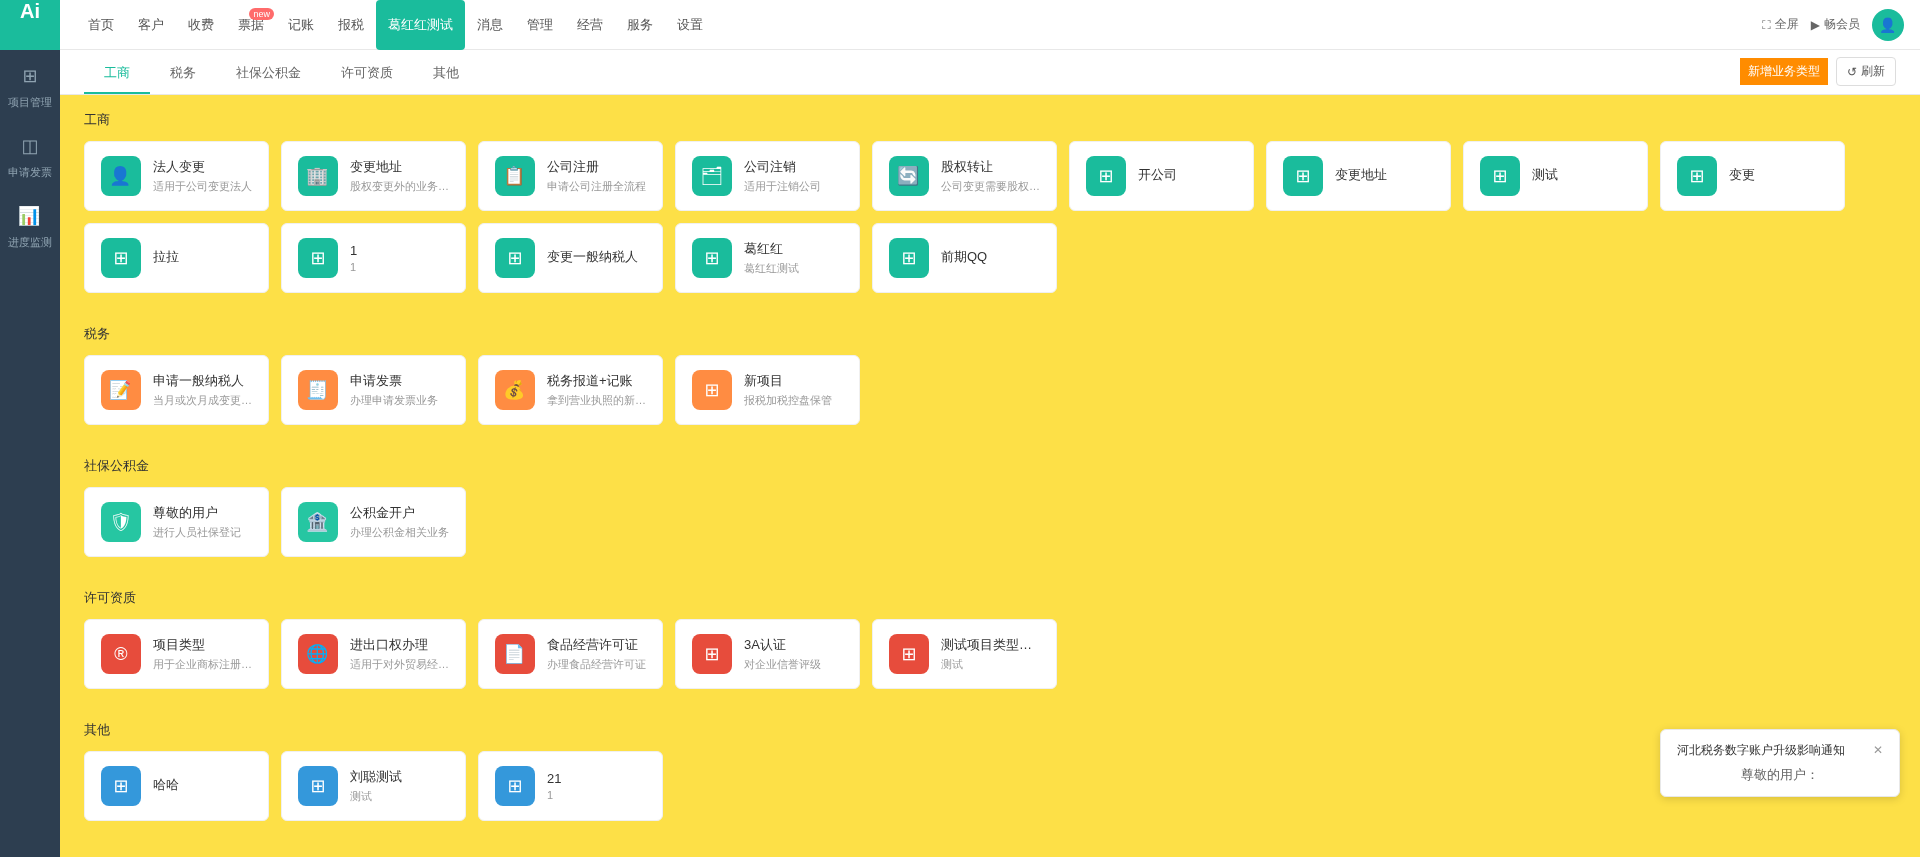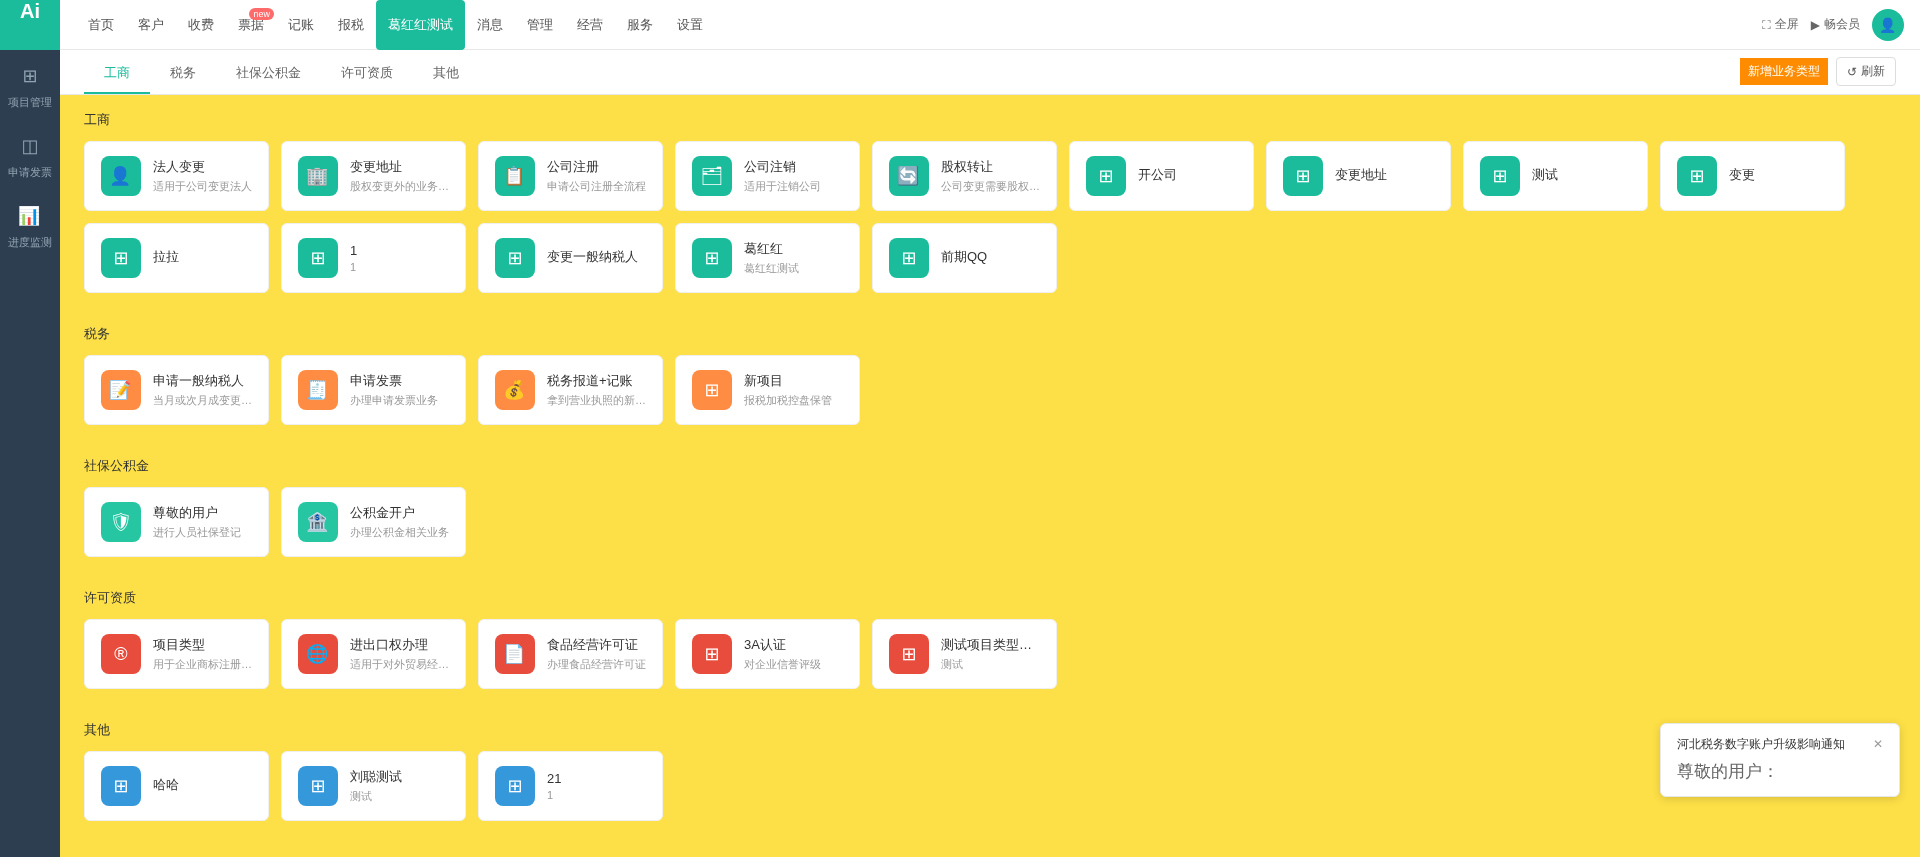--- a/index.html
+++ b/index.html
@@ -242,21 +242,21 @@
       z-index: 100;
     }
     .toast-header {
       display: flex;
       align-items: center;
       justify-content: space-between;
       margin-bottom: 6px;
     }
     .toast-title { font-weight: 500; font-size: 12px; }
     .toast-close { cursor: pointer; color: #999; }
-    .toast-body { color: #666; font-size: 17px; line-height: 1.5; }
+    .toast-body { color: #666; font-size: 13px; line-height: 1.5; text-align: center; }
   </style>
 </head>
 <body>
 
 <div class="sidebar">
   <div class="sidebar-logo">
     <span>Ai</span>
   </div>
   <div class="sidebar-item-wrap">
     <div class="icon-box">⊞</div>

